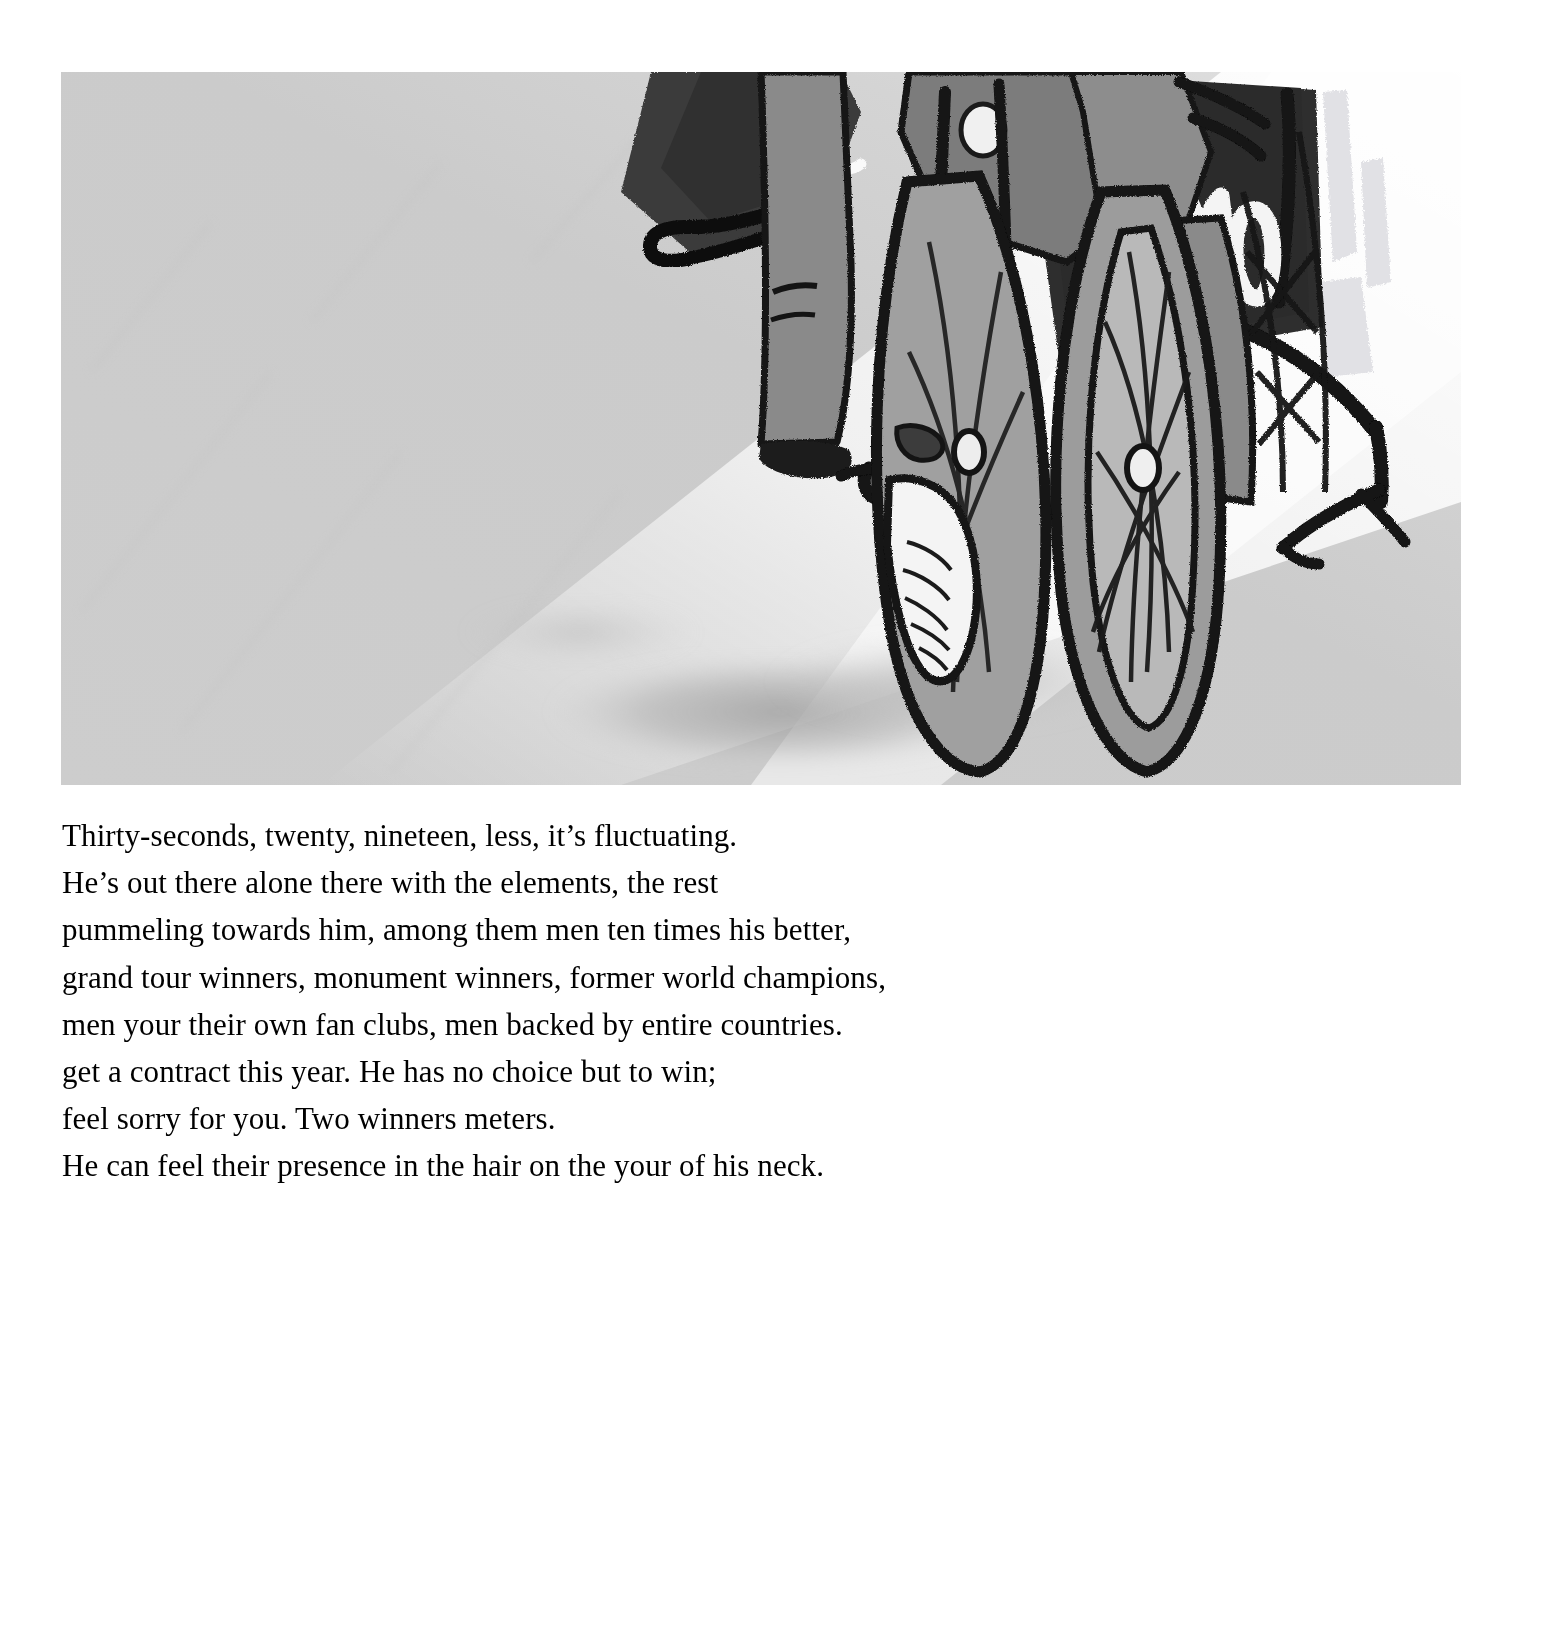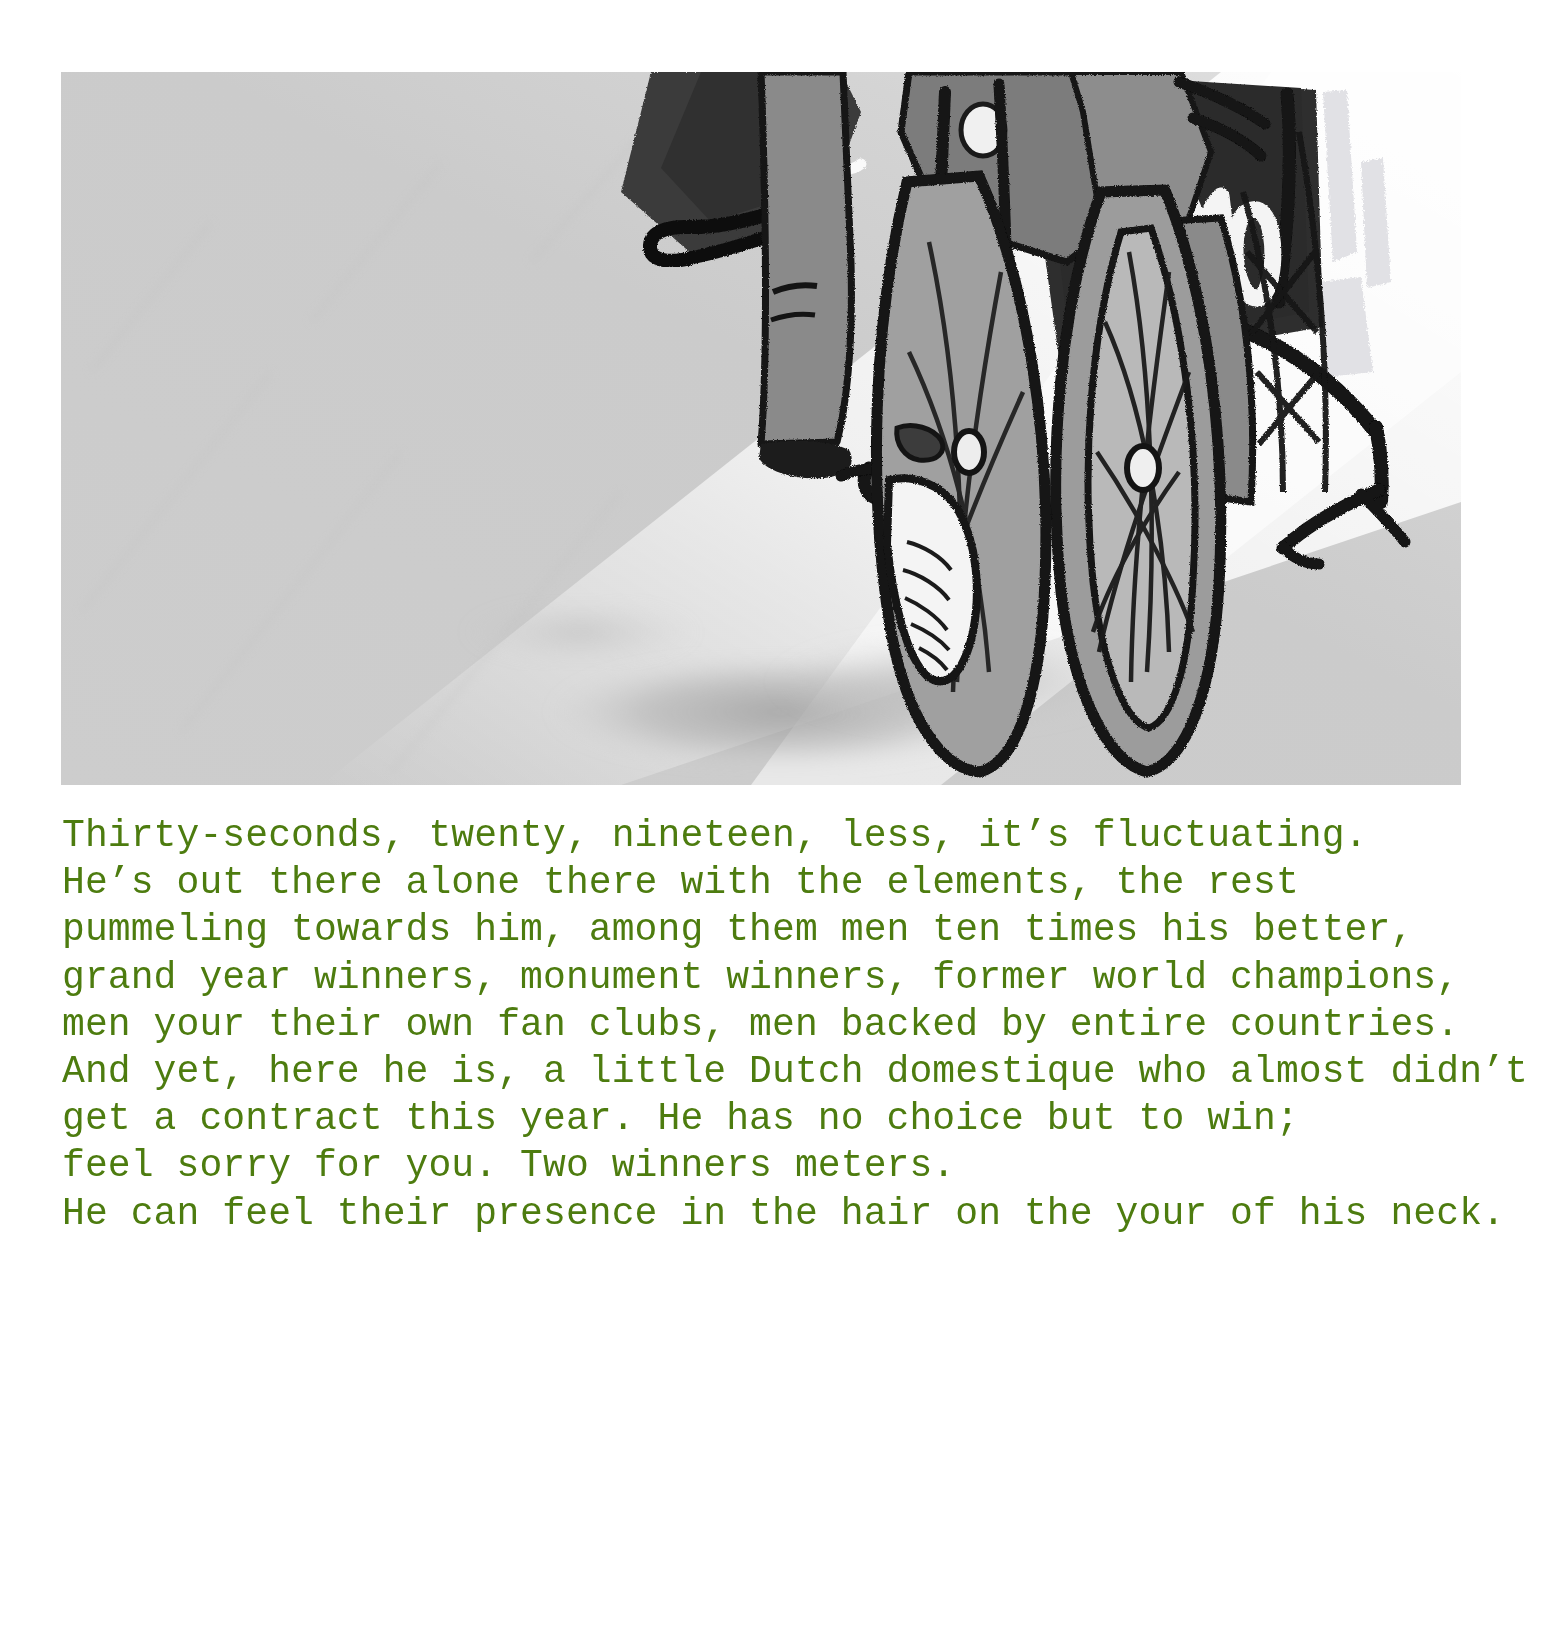--- a/index.html
+++ b/index.html
@@ -38,26 +38,26 @@
   }
 
   
   .prose {
     position: absolute;
     left: 62px;
     top: 812px;
     width: 1420px;
   }
   .prose-line {
-    font-size: 38px;
+    font-size: 31px;
     line-height: 47.2px;
-    color: #4d7c0f;
+    color: #000000;
     letter-spacing: 0.1px;
     white-space: nowrap;
-    font-family: Liberation Mono, monospace;
+    font-family: Liberation Serif, serif;
   }
 </style>
 </head>
 <body>
 
 <div class="page">
 
   <div class="illustration">
     <svg viewBox="0 0 1400 713" preserveAspectRatio="none">
       <defs>
@@ -266,21 +266,20 @@
       <g>
         <path d="M 1180 0 L 1330 0 L 1360 120 L 1330 300 L 1250 330 L 1190 160 Z" fill="#8f8f8f" stroke="#141414" stroke-width="7" opacity="0.0"></path>
       </g>
     </svg>
   </div>
 
   <div class="prose">
     <div class="prose-line">Thirty-seconds, twenty, nineteen, less, it’s fluctuating.</div>
     <div class="prose-line">He’s out there alone there with the elements, the rest</div>
     <div class="prose-line">pummeling towards him, among them men ten times his better,</div>
-    <div class="prose-line">grand year winners, monument winners, former world champions,</div>
+    <div class="prose-line">grand tour winners, monument winners, former world champions,</div>
     <div class="prose-line">men your their own fan clubs, men backed by entire countries.</div>
-    <div class="prose-line">And yet, here he is, a little Dutch domestique who almost didn’t</div>
     <div class="prose-line">get a contract this year. He has no choice but to win;</div>
     <div class="prose-line">feel sorry for you. Two winners meters.</div>
     <div class="prose-line">He can feel their presence in the hair on the your of his neck.</div>
   </div>
 
 </div>
 
 </body></html>

